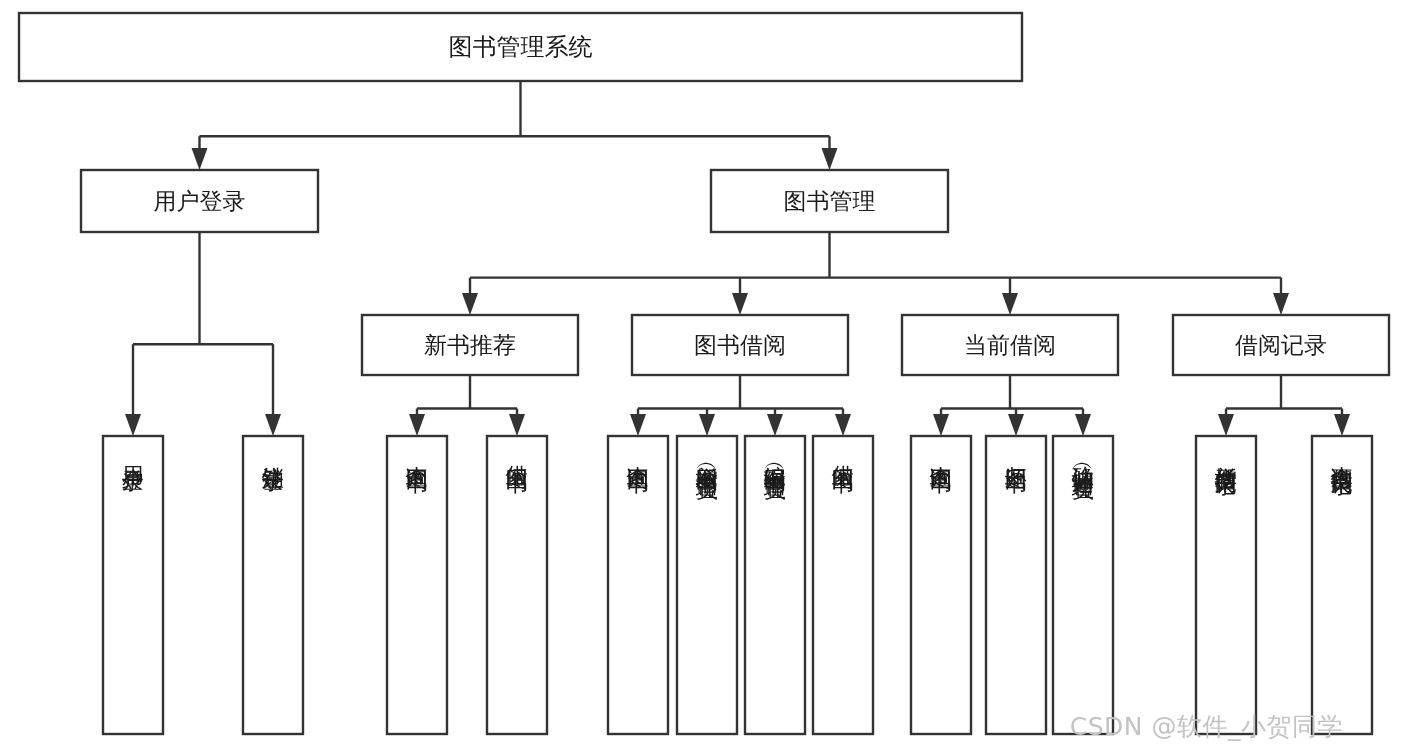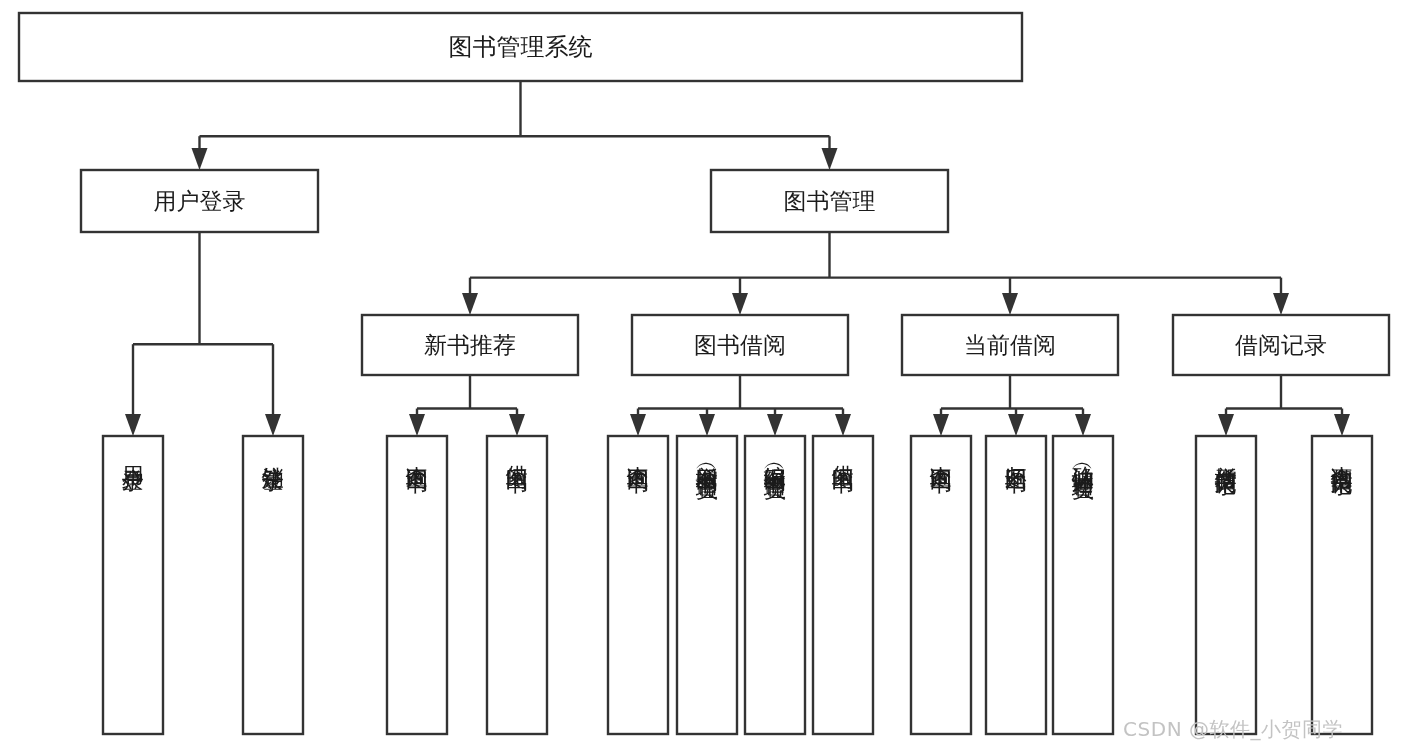--- a/index.html
+++ b/index.html
@@ -64,21 +64,21 @@
     fill: none;
   }
   .arrow-head {
     fill: #333333;
   }
   .watermark {
     position: absolute;
     right: 8px;
     bottom: 4px;
     font-family: "DejaVu Sans", "Liberation Sans", sans-serif;
-    font-size: 20px;
+    font-size: 25px;
     color: #c3c3c3;
     letter-spacing: 0.5px;
     white-space: nowrap;
   }
 </style>
 </head>
 <body>
 
 <div id="diagram-root">
   <svg class="flow" viewBox="0 0 1405 747">

